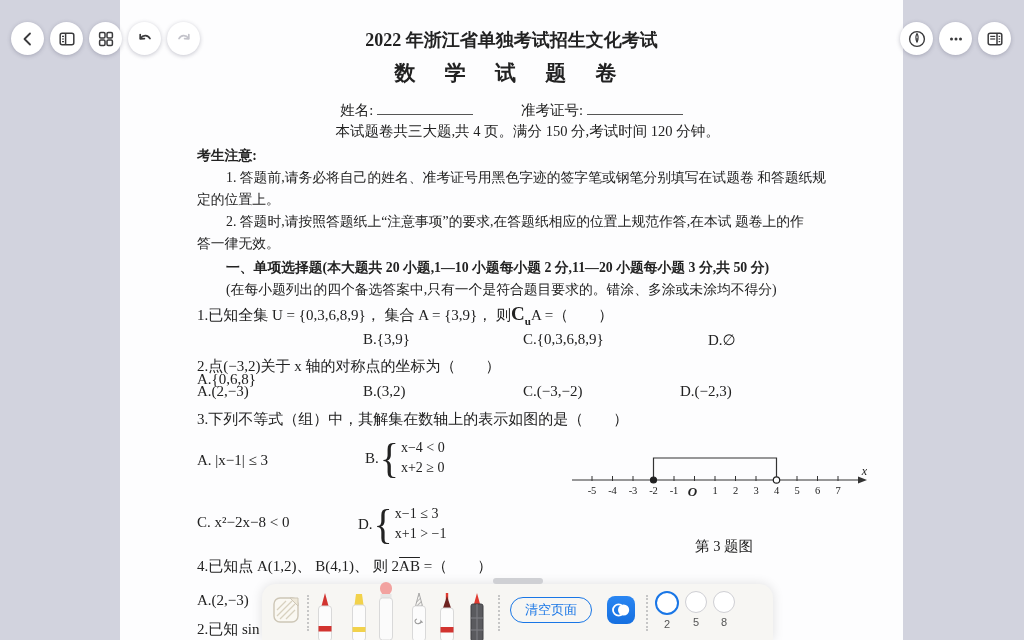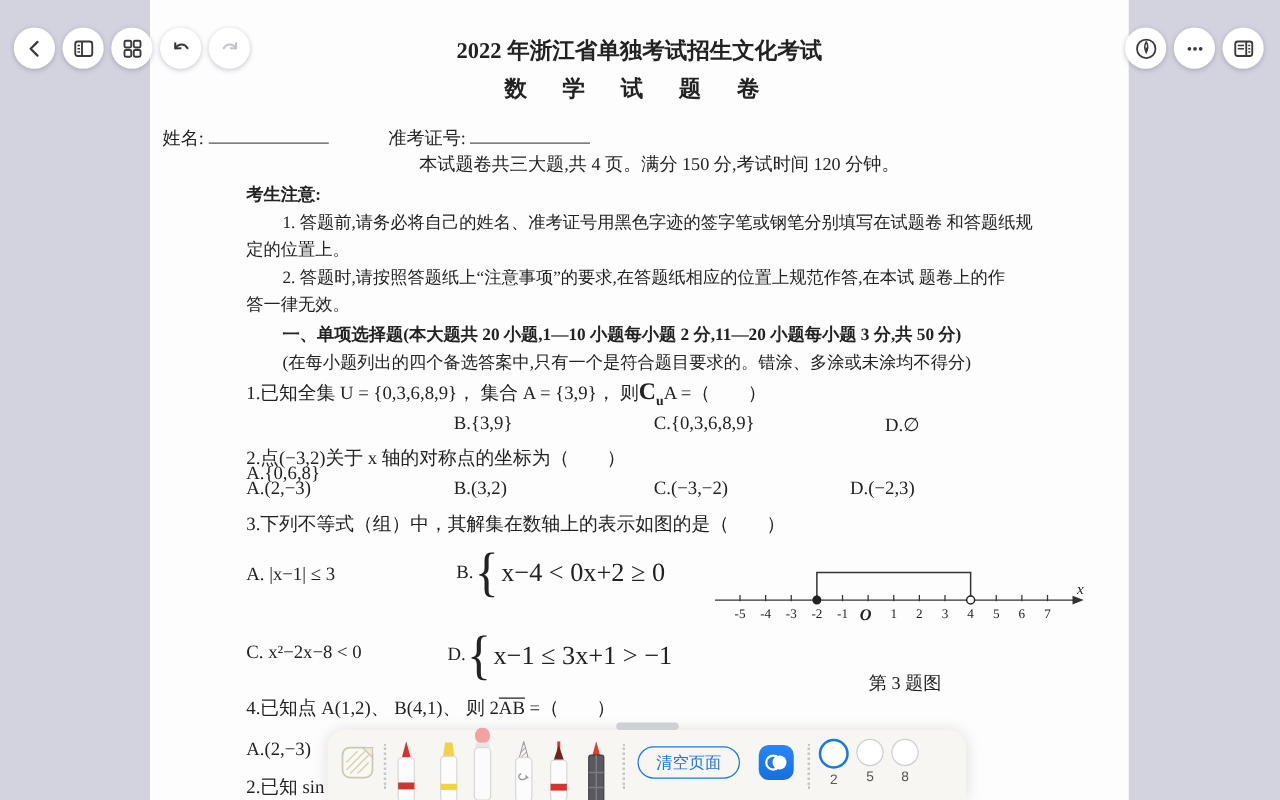--- a/index.html
+++ b/index.html
@@ -4,33 +4,33 @@
 <style>
   html,body{margin:0;padding:0;width:1024px;height:640px;overflow:hidden;
     background:#d2d3de;font-family:"Liberation Sans",sans-serif;}
   .stage{position:relative;width:1021px;height:640px;}
 
   
   .page{position:absolute;left:120px;top:0;width:783px;height:640px;background:#fdfdfe;}
   .doc, .doc *{font-family:"Liberation Serif","DejaVu Serif",serif;color:#222;}
   .abs{position:absolute;white-space:nowrap;}
   .title{font-size:18px;font-weight:bold;width:783px;text-align:center;}
-  .subtitle{font-size:18px;font-weight:bold;width:783px;text-align:center;letter-spacing:12px;}
-  .nameline{width:783px;display:flex;gap:48px;font-size:14.5px;padding-left:10px;}
+  .subtitle{font-size:21px;font-weight:bold;width:783px;text-align:center;letter-spacing:12px;}
+  .nameline{width:783px;display:flex;justify-content:center;gap:48px;font-size:14.5px;}
   .blank{display:inline-block;width:96px;border-bottom:1px solid #555;height:14px;}
   .infoline{width:783px;text-align:center;font-size:14.5px;}
   .cn{font-size:13.8px;}
   .bold{font-weight:bold;}
   .q{font-size:15px;}
   .comp{font-size:19px;font-weight:bold;}
   .comp sub{font-size:11px;}
   .opt{font-size:15px;}
   .sys{display:inline-flex;align-items:center;}
   .brace{font-size:40px;font-weight:400;line-height:40px;transform:scaleY(1.08);margin:0 2px 0 1px;}
-  .sys .rows{display:flex;flex-direction:row;line-height:20px;font-size:21px;}
+  .sys .rows{display:flex;flex-direction:column;line-height:20px;font-size:14px;}
   .vec{text-decoration:overline;}
   .figcap{font-size:14.5px;}
 
   
   .circle-btn{position:absolute;width:33px;height:33px;border-radius:50%;background:#fff;
     box-shadow:0 1px 4px rgba(50,50,80,.28);display:flex;align-items:center;justify-content:center;}
   .circle-btn svg{display:block;}
 
   
   .tool-panel{position:absolute;left:262px;top:584px;width:511px;height:56px;

